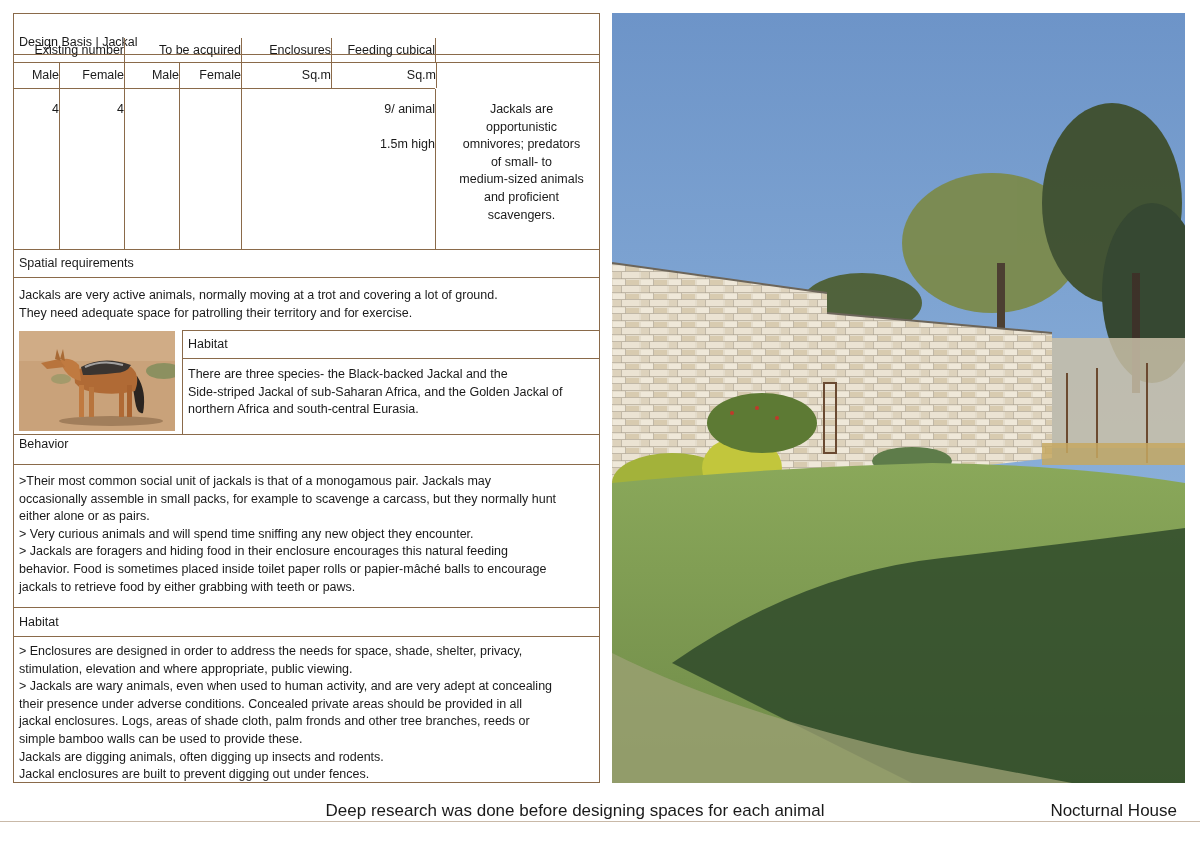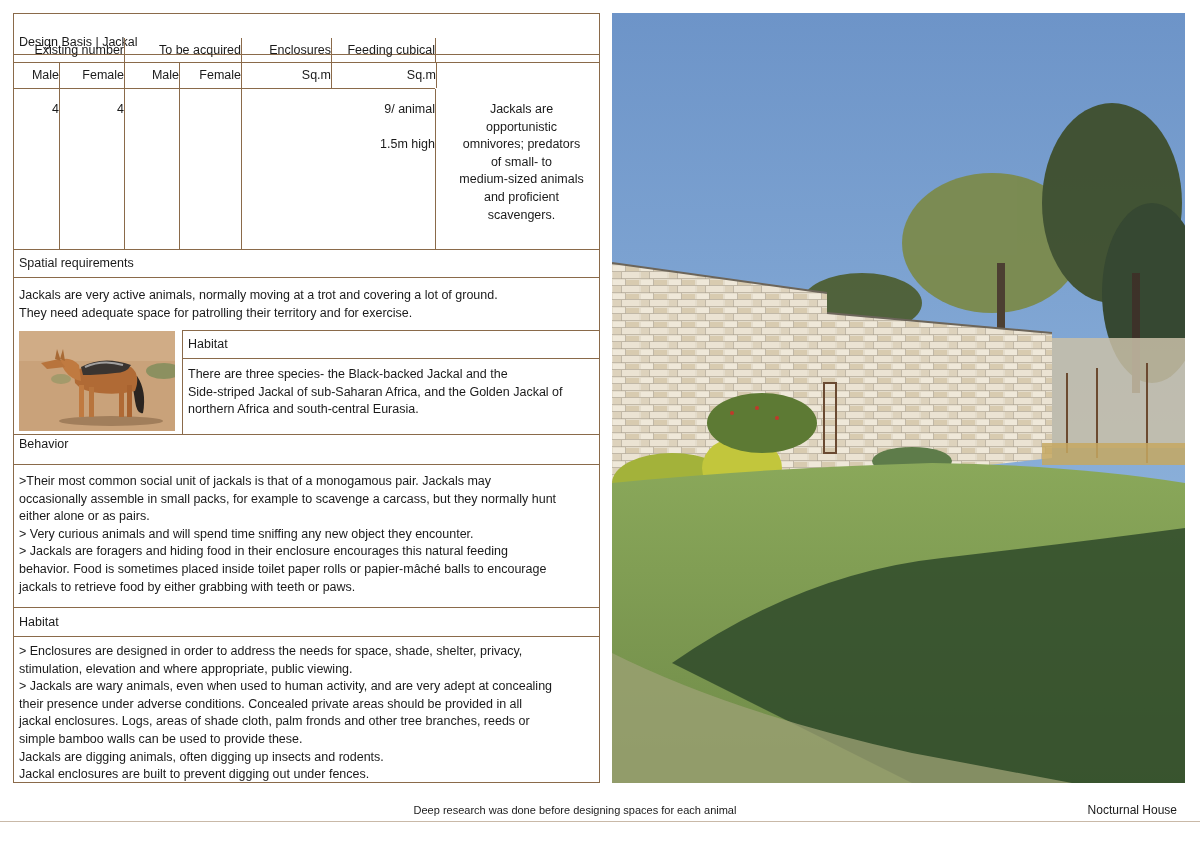--- a/index.html
+++ b/index.html
@@ -25,22 +25,22 @@
   .sec-b { position: absolute; left: 0; right: 0; padding: 8px 5px; white-space: pre-line; }
 
   .jackal-img { position: absolute; left: 5px; top: 317px; width: 156px; height: 100px; overflow: hidden; background: linear-gradient(180deg, #cfae8a 0%, #c79f77 45%, #b98e63 100%); }
   .habitat-box { position: absolute; left: 168px; top: 316px; right: 0; height: 104px; border-left: 1.5px solid #8a6a4a; border-top: 1.5px solid #8a6a4a; }
   .habitat-box .hh { height: 28px; border-bottom: 1.5px solid #8a6a4a; padding: 5px 5px; }
   .habitat-box .hb { padding: 7px 5px; white-space: pre-line; }
 
   .photo { position: absolute; left: 612px; top: 13px; width: 573px; height: 770px; overflow: hidden; background: #6e95c7; }
 
   .footer-line { position: absolute; left: 0; right: 0; top: 821px; height: 1px; background: #c9b9a8; }
-  .footer-center { position: absolute; top: 802px; left: 0; width: 1150px; text-align: center; font-size: 11px; }
-  .footer-right { position: absolute; top: 802px; right: 23px; font-size: 12px; }
+  .footer-center { position: absolute; top: 802px; left: 0; width: 1150px; text-align: center; font-size: 17px; }
+  .footer-right { position: absolute; top: 802px; right: 23px; font-size: 17px; }
 </style>
 </head>
 <body>
 
 <div class="sheet">
 
   <div class="row title">Design Basis | Jackal</div>
 
   <div class="row hdr">
     <div class="cell vl ctr" style="left:0;width:111px;">Existing number</div>

